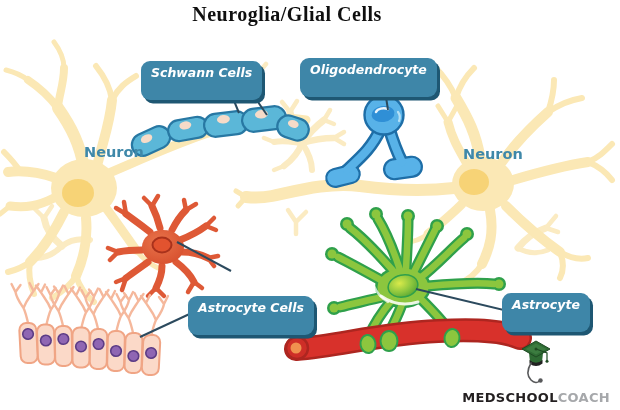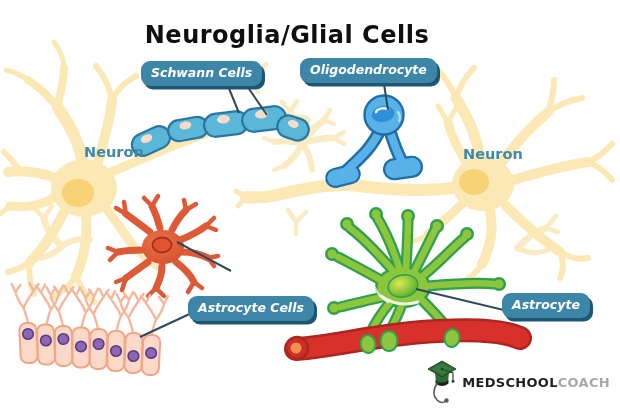--- a/index.html
+++ b/index.html
@@ -1,34 +1,34 @@
 <!DOCTYPE html>
 <html><head>
 <meta charset="utf-8">
 <style>
   html,body{margin:0;padding:0;background:#fff;}
   .stage{position:relative;width:620px;height:410px;background:#ffffff;overflow:hidden;
          font-family:"DejaVu Sans",sans-serif;}
   svg.art{position:absolute;left:0;top:0;width:620px;height:410px;z-index:1;}
-  .title{position:absolute;top:21px;left:287px;transform:translateX(-50%);
-         font-size:24px;font-weight:bold;color:#0f0f0f;margin:0;white-space:nowrap;
-         letter-spacing:.5px;z-index:2;}
+  .title{position:absolute;top:3px;left:287px;transform:translateX(-50%);
+         font-size:20px;font-weight:bold;color:#0f0f0f;margin:0;white-space:nowrap;
+         letter-spacing:.5px;z-index:2;font-family:Liberation Serif, serif;}
   .tag{position:absolute;background:#3E86A8;color:#fff;font-style:italic;font-weight:bold;
-       font-size:12.5px;line-height:1;padding:6px 10px 6px;border-radius:9px;
+       font-size:12.5px;line-height:1;padding:6px 10px 20px;border-radius:9px;
        box-shadow:3px 3.5px 0 #1E5773;white-space:nowrap;z-index:3;}
   #tag-schwann{left:141px;top:61px;}
   #tag-oligo{left:300px;top:58px;}
   #tag-micro{left:219px;top:258px;}
   #tag-epend{left:188px;top:296px;}
   #tag-astro{left:502px;top:293px;}
   .neuron-tag{position:absolute;color:#3F88A9;font-weight:bold;
               font-size:14.5px;z-index:2;white-space:nowrap;}
   #lbl-neuron-left{left:84px;top:144px;}
   #lbl-neuron-right{left:463px;top:146px;}
-  .logo{position:absolute;right:10px;bottom:5px;display:flex;align-items:center;gap:5px;z-index:3;}
+  .logo{position:absolute;right:10px;bottom:5px;display:flex;align-items:center;gap:5px;z-index:3;flex-direction:column;}
   .logo-text{font-size:13px;font-weight:bold;letter-spacing:.3px;}
   .brand-primary{color:#231F20;}
   .brand-secondary{color:#A6A8AB;}
 </style>
 </head>
 <body>
 
 <div class="stage">
 
   <svg class="art" viewBox="0 0 620 410">

